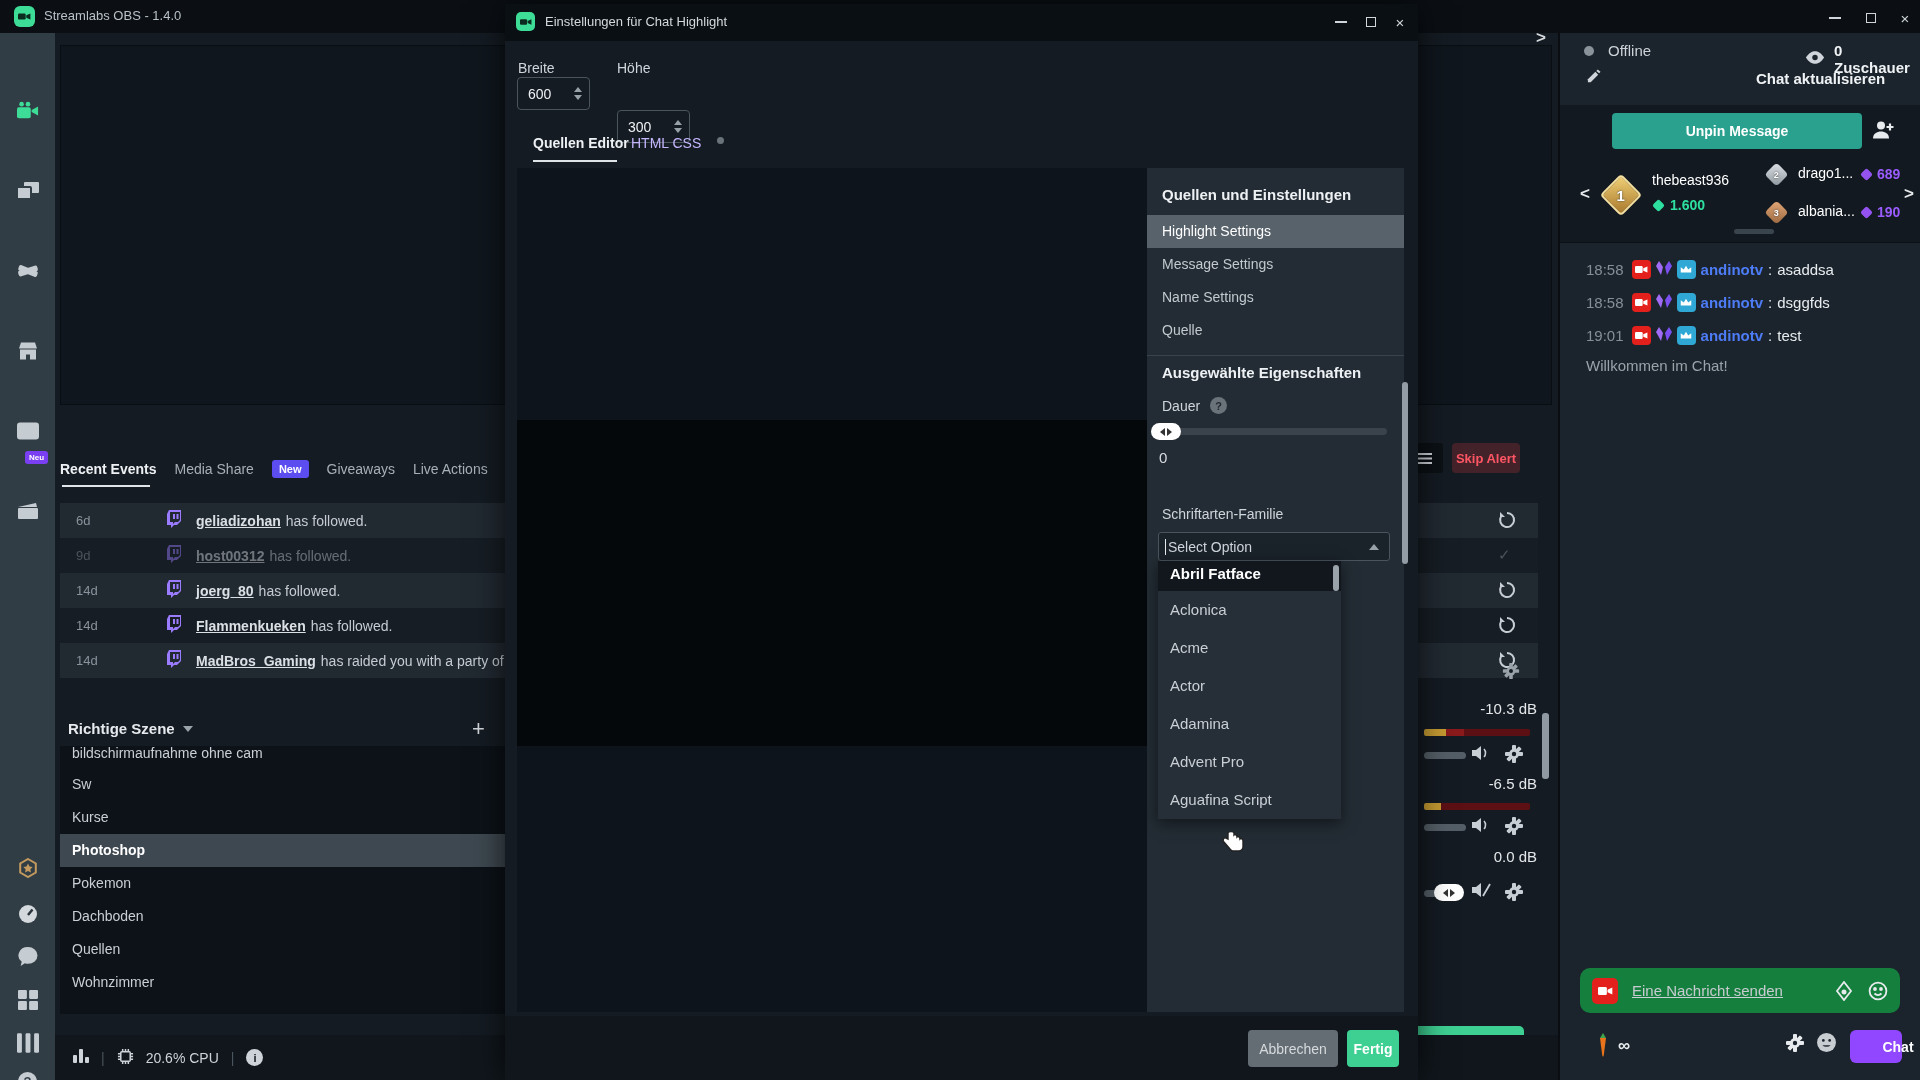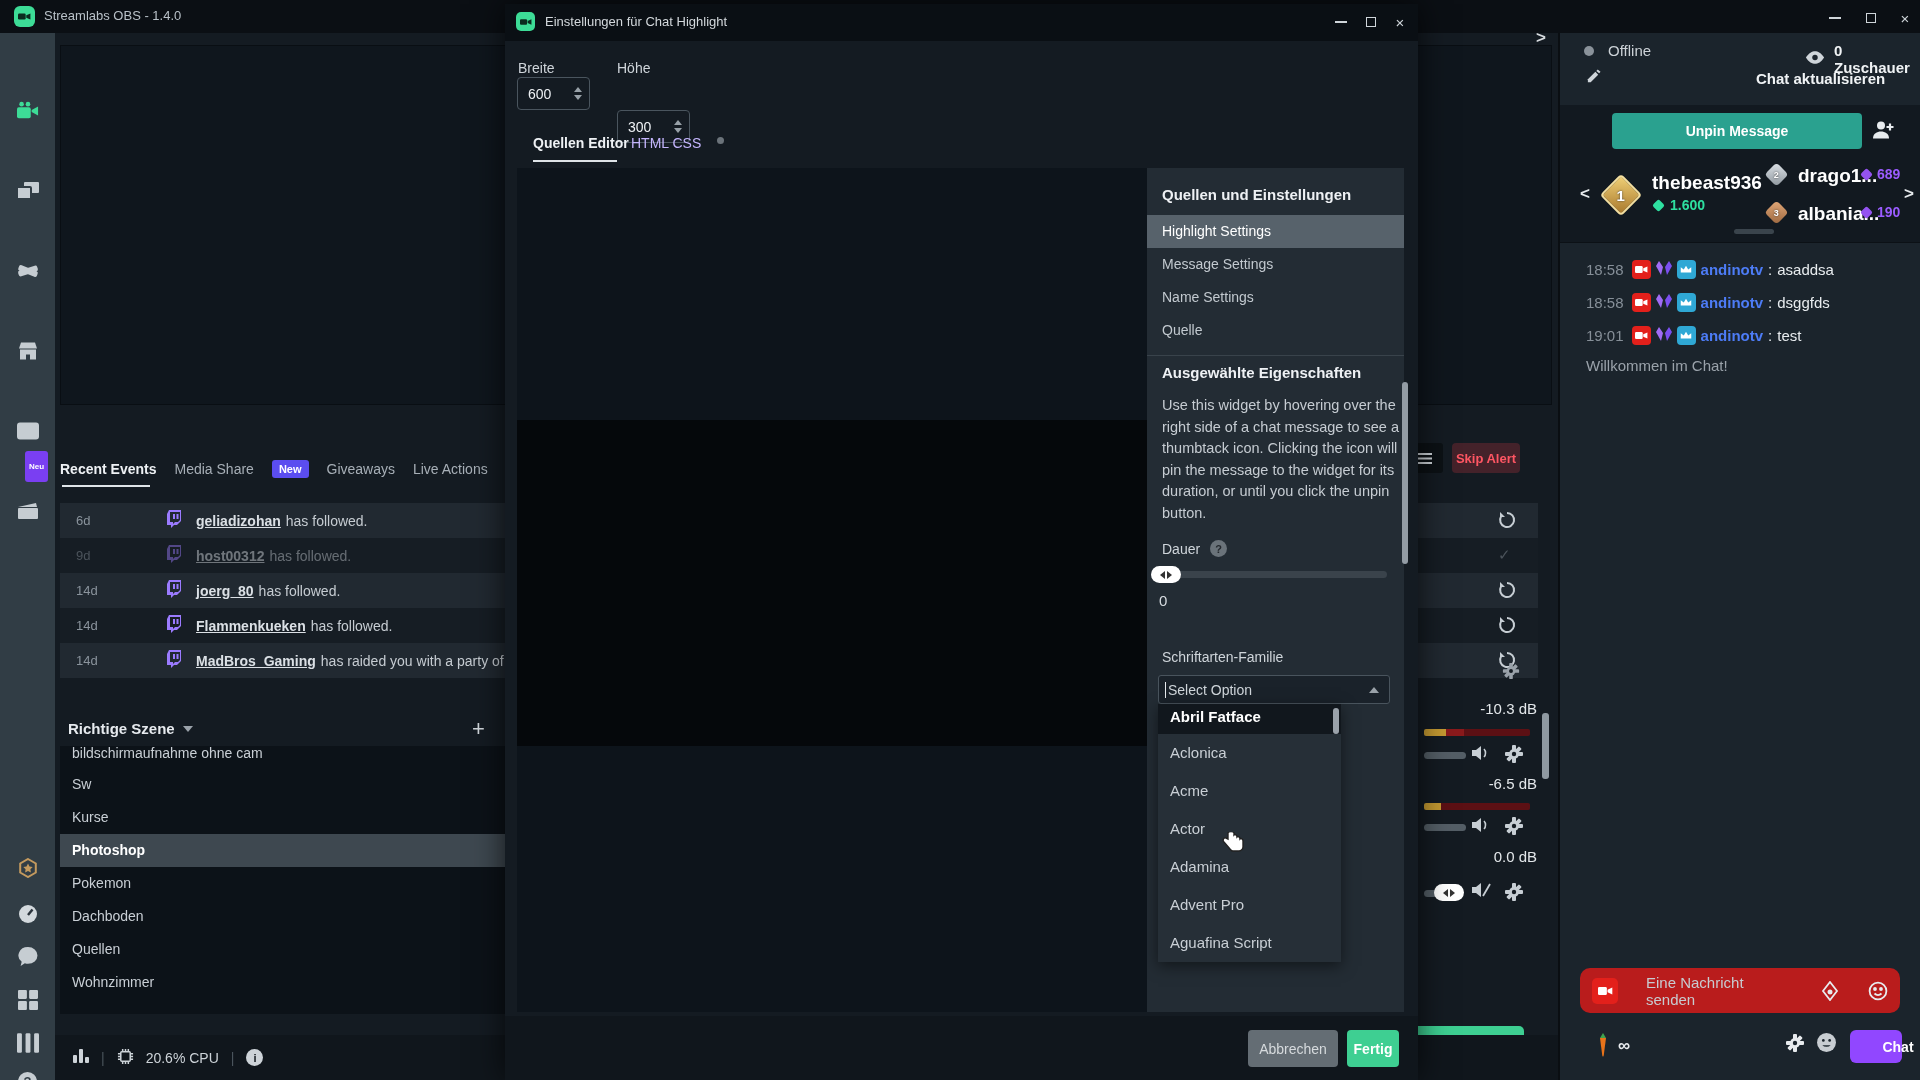--- a/index.html
+++ b/index.html
@@ -17,21 +17,21 @@
   .winbtn { top:10px; width:26px; height:16px; display:flex; align-items:center; justify-content:center; color:#cfd5da; }
   .bar-min { width:12px; height:2px; background:#cfd5da; }
   .box-max { width:10px; height:10px; border:1.6px solid #cfd5da; }
   .x-close { font-size:15px; color:#cfd5da; line-height:1; }
 
   
   .sidebar { left:0; top:33px; width:55px; height:1047px; background:#313d45; }
   .sbicon { left:0; width:55px; height:36px; display:flex; align-items:center; justify-content:center; color:#c6cdd2; }
   .sbicon svg { width:22px; height:20px; fill:currentColor; }
   .neu-badge { left:25px; top:451px; background:#7a3ff2; color:#fff; font-size:8px; font-weight:bold;
-    padding:11px 4px; border-radius:3px; z-index:5; }
+    padding:2px 4px; border-radius:3px; z-index:5; }
 
   
   .preview-panel { left:60px; top:45px; width:1492px; height:360px; background:#0f161d; border:1px solid #090e13; }
   .tabsrow { left:60px; top:452px; width:445px; height:34px; overflow:hidden; white-space:nowrap; display:flex; align-items:center; gap:18px; }
   .etab { color:#a7afb7; font-size:14px; }
   .etab.active { color:#eef1f4; font-weight:bold; }
   .etab-underline { left:62px; top:485px; width:88px; height:2px; background:#dfe4e8; }
   .new-badge { background:#5b4df0; color:#fff; font-size:11px; font-weight:bold; border-radius:3px; padding:3px 7px; }
 
   .eventlist { left:60px; top:503px; width:1478px; }
@@ -135,32 +135,32 @@
   .lb-arrow { color:#e6eaec; font-size:17px; font-weight:bold; }
   .diamond { transform:rotate(45deg); display:flex; align-items:center; justify-content:center; border-radius:4px; }
   .d1 { width:30px; height:30px; background:linear-gradient(135deg,#efcf76,#a9792c); border:2px solid #f3dfa0; }
   .d2 { width:17px; height:17px; background:linear-gradient(135deg,#dde2e7,#8e979e); }
   .d3 { width:17px; height:17px; background:linear-gradient(135deg,#e2a878,#9c6840); }
   .dnum { transform:rotate(-45deg); color:#fff; font-weight:bold; text-shadow:0 0 2px #333; }
   .gem { width:9px; height:9px; transform:rotate(45deg); border-radius:2px; display:inline-block; }
   .gem-green { background:#2ee0a0; } .gem-purple { background:#9453f0; }
   .pts-green { color:#2ee0a0; font-weight:bold; font-size:14px; }
   .pts-purple { color:#9b5cff; font-weight:bold; font-size:14px; }
-  .lb-name { color:#fff; font-weight:bold; font-size:19px; }
+  .lb-name { color:#fff; font-weight:normal; font-size:14px; }
   .lb-handle { left:174px; top:196px; width:40px; height:5px; background:#3a444c; border-radius:3px; }
   .c-divider { left:0; top:209px; width:360px; height:1px; background:#0c1116; }
   .msg { position:absolute; left:26px; display:flex; align-items:center; gap:5px; font-size:15px; }
   .msg-time { color:#868f98; margin-right:3px; }
   .badge { width:19px; height:19px; border-radius:4px; display:flex; align-items:center; justify-content:center; }
   .b-red { background:#e3201b; } .b-blue { background:#2fa8d5; }
   .msg-user { color:#4d7cf6; font-weight:bold; }
   .msg-text { color:#e8ecef; }
   .c-welcome { color:#9aa2aa; font-size:15px; }
-  .chatinput { left:20px; top:935px; width:320px; height:45px; background:#b91c1c; border-radius:10px;
-    display:flex; align-items:center; padding:0 12px; gap:28px; }
+  .chatinput { left:20px; top:935px; width:320px; height:45px; background:#15803d; border-radius:10px;
+    display:flex; align-items:center; padding:0 12px; gap:14px;text-decoration:underline; }
   .ci-cam { width:26px; height:26px; background:#e3201b; border-radius:5px; display:flex; align-items:center; justify-content:center; }
   .ci-ph { color:#c7cbd0; font-size:15px; flex:1; }
   .ci-ic { color:#e8ebee; width:20px; height:20px; }
   .chatbtn { left:290px; top:997px; width:52px; height:33px; background:#9147ff; border-radius:6px;
     color:#fff; font-weight:bold; font-size:14px; display:flex; align-items:center; justify-content:center;padding-left:44px; }
   .inf { color:#e8ebee; font-size:17px; font-weight:bold; }
 </style>
 </head>
 <body>
 
@@ -505,21 +505,20 @@
     </div>
 
     <div class="abs props">
       <div class="p-head" style="margin:18px 0 12px 15px">Quellen und Einstellungen</div>
       <div class="p-item selected">Highlight Settings</div>
       <div class="p-item">Message Settings</div>
       <div class="p-item">Name Settings</div>
       <div class="p-item">Quelle</div>
       <div class="p-divider"></div>
       <div class="p-head" style="margin:4px 0 14px 15px">Ausgewählte Eigenschaften</div>
-      <div class="p-desc" style="margin-left:15px">Use this widget by hovering over the right side of a chat message to see a thumbtack icon. Clicking the icon will pin the message to the widget for its duration, or until you click the unpin button.</div>
       <div style="margin:16px 0 0 15px;display:flex;align-items:center;gap:10px">
         <span class="num-label">Dauer</span>
         <span class="help-circ">?</span>
       </div>
       <div class="slider-track" style="margin:14px 0 0 8px;position:relative">
         <div class="pill-toggle" style="position:absolute;left:-4px;top:-5px">
             <i class="pt-l"></i>
             <i class="pt-r"></i>
           </div>
       </div>

